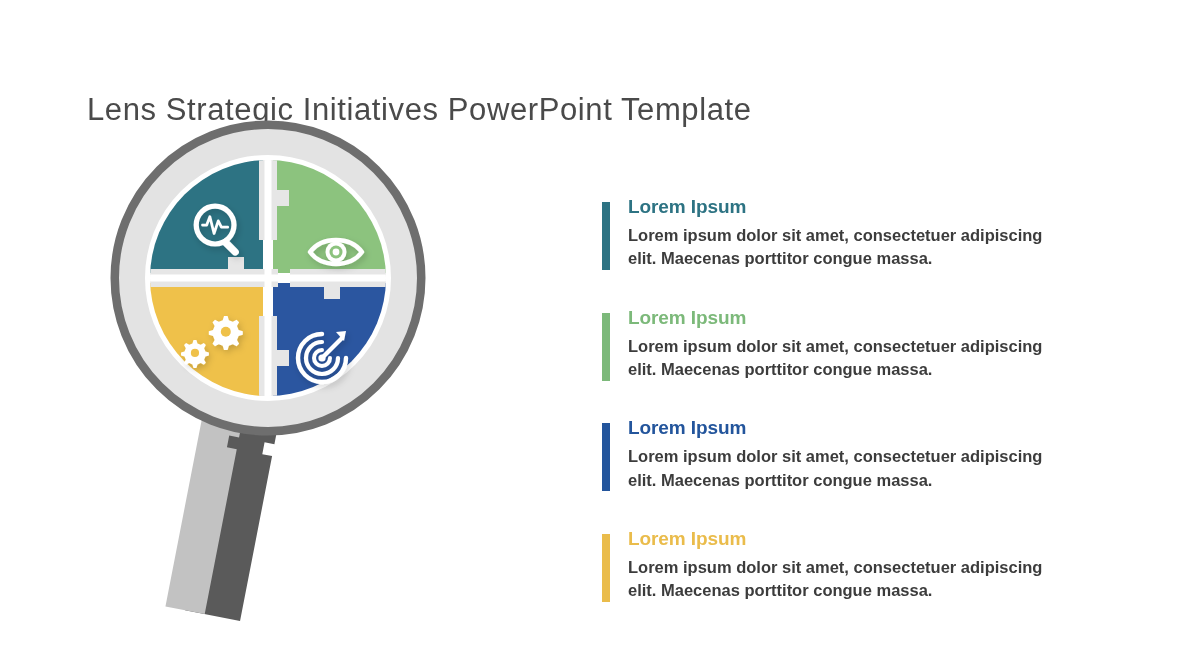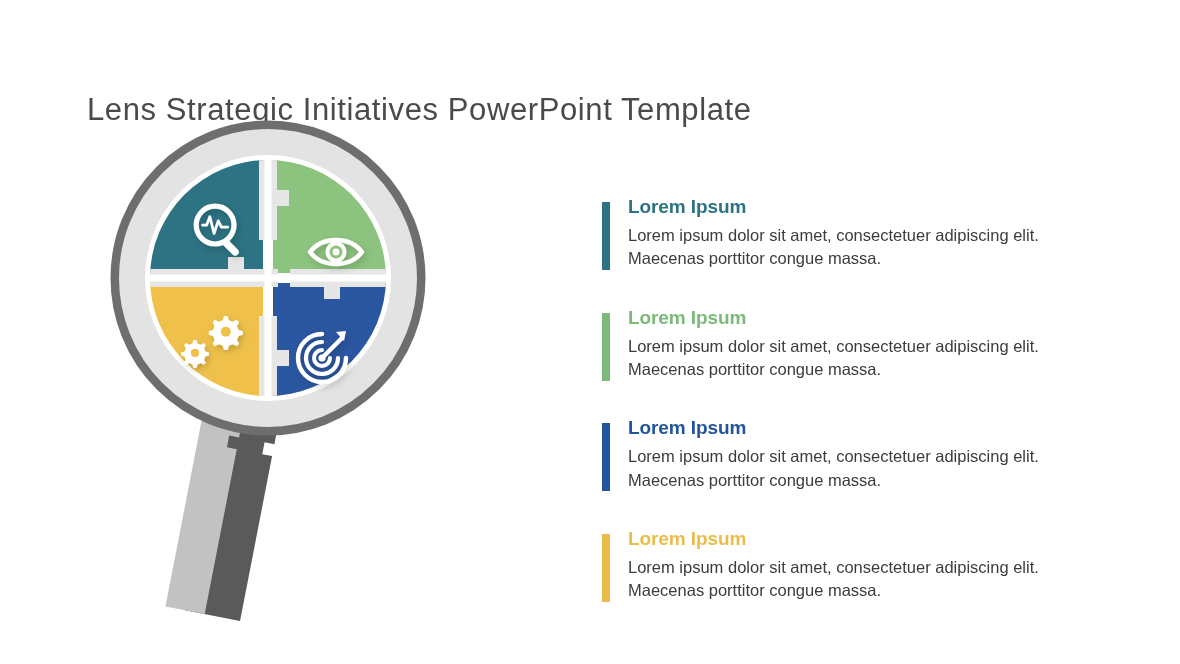--- a/index.html
+++ b/index.html
@@ -66,21 +66,21 @@
     font-family: "Liberation Sans", sans-serif;
     font-size: 19px;
     font-weight: bold;
     letter-spacing: -0.1px;
     margin: 0 0 6px 0;
     line-height: 1.15;
   }
   .point-body {
     font-family: "Liberation Sans", sans-serif;
     font-size: 16.5px;
-    font-weight: 400;
+    font-weight: 700;
     color: #3c3c3c;
     line-height: 1.42;
     margin: 0;
     max-width: 425px;
   }
 </style>
 </head>
 <body>
 
 <div class="slide-title">Lens Strategic Initiatives PowerPoint Template</div>

